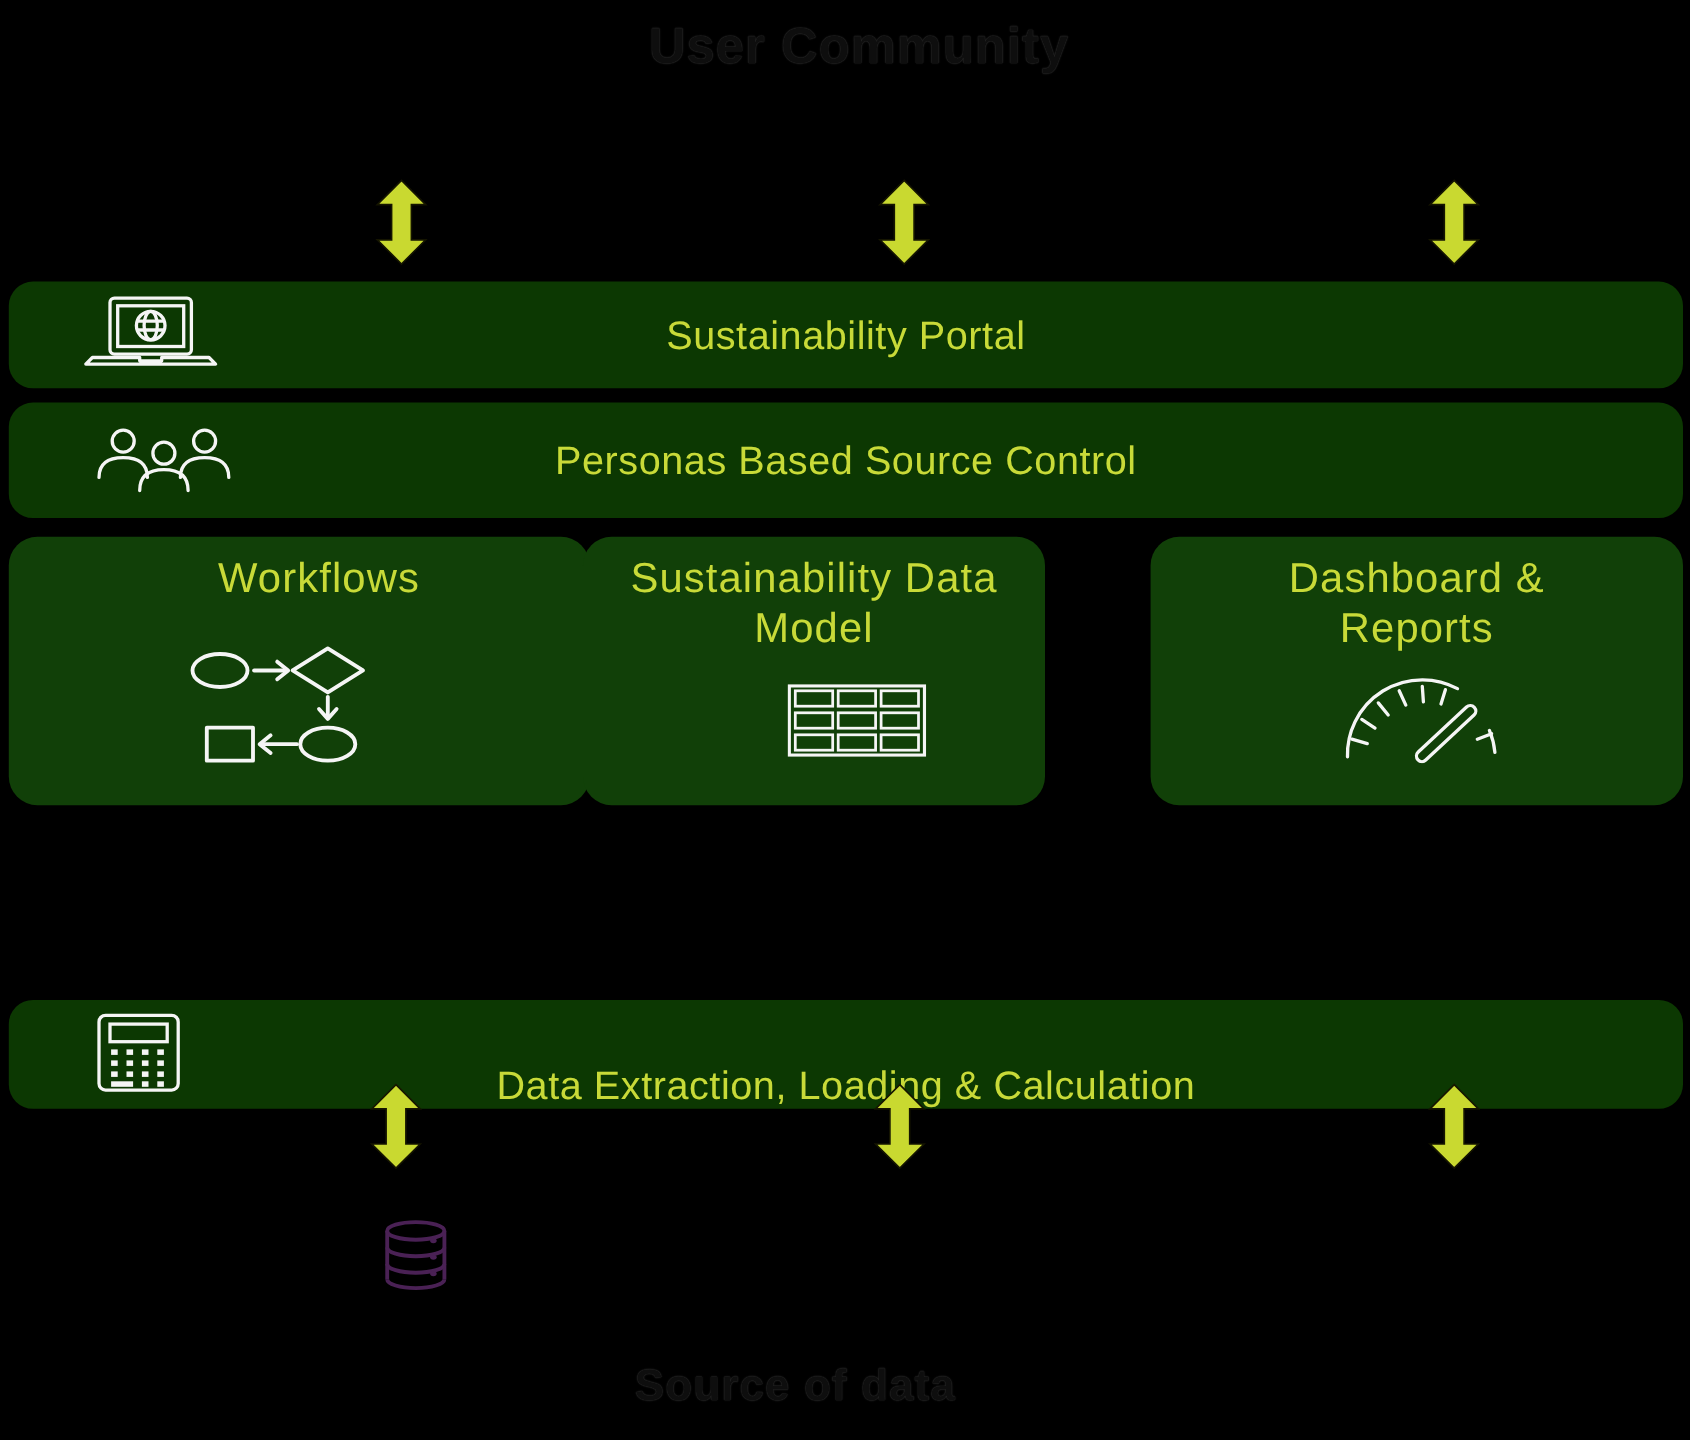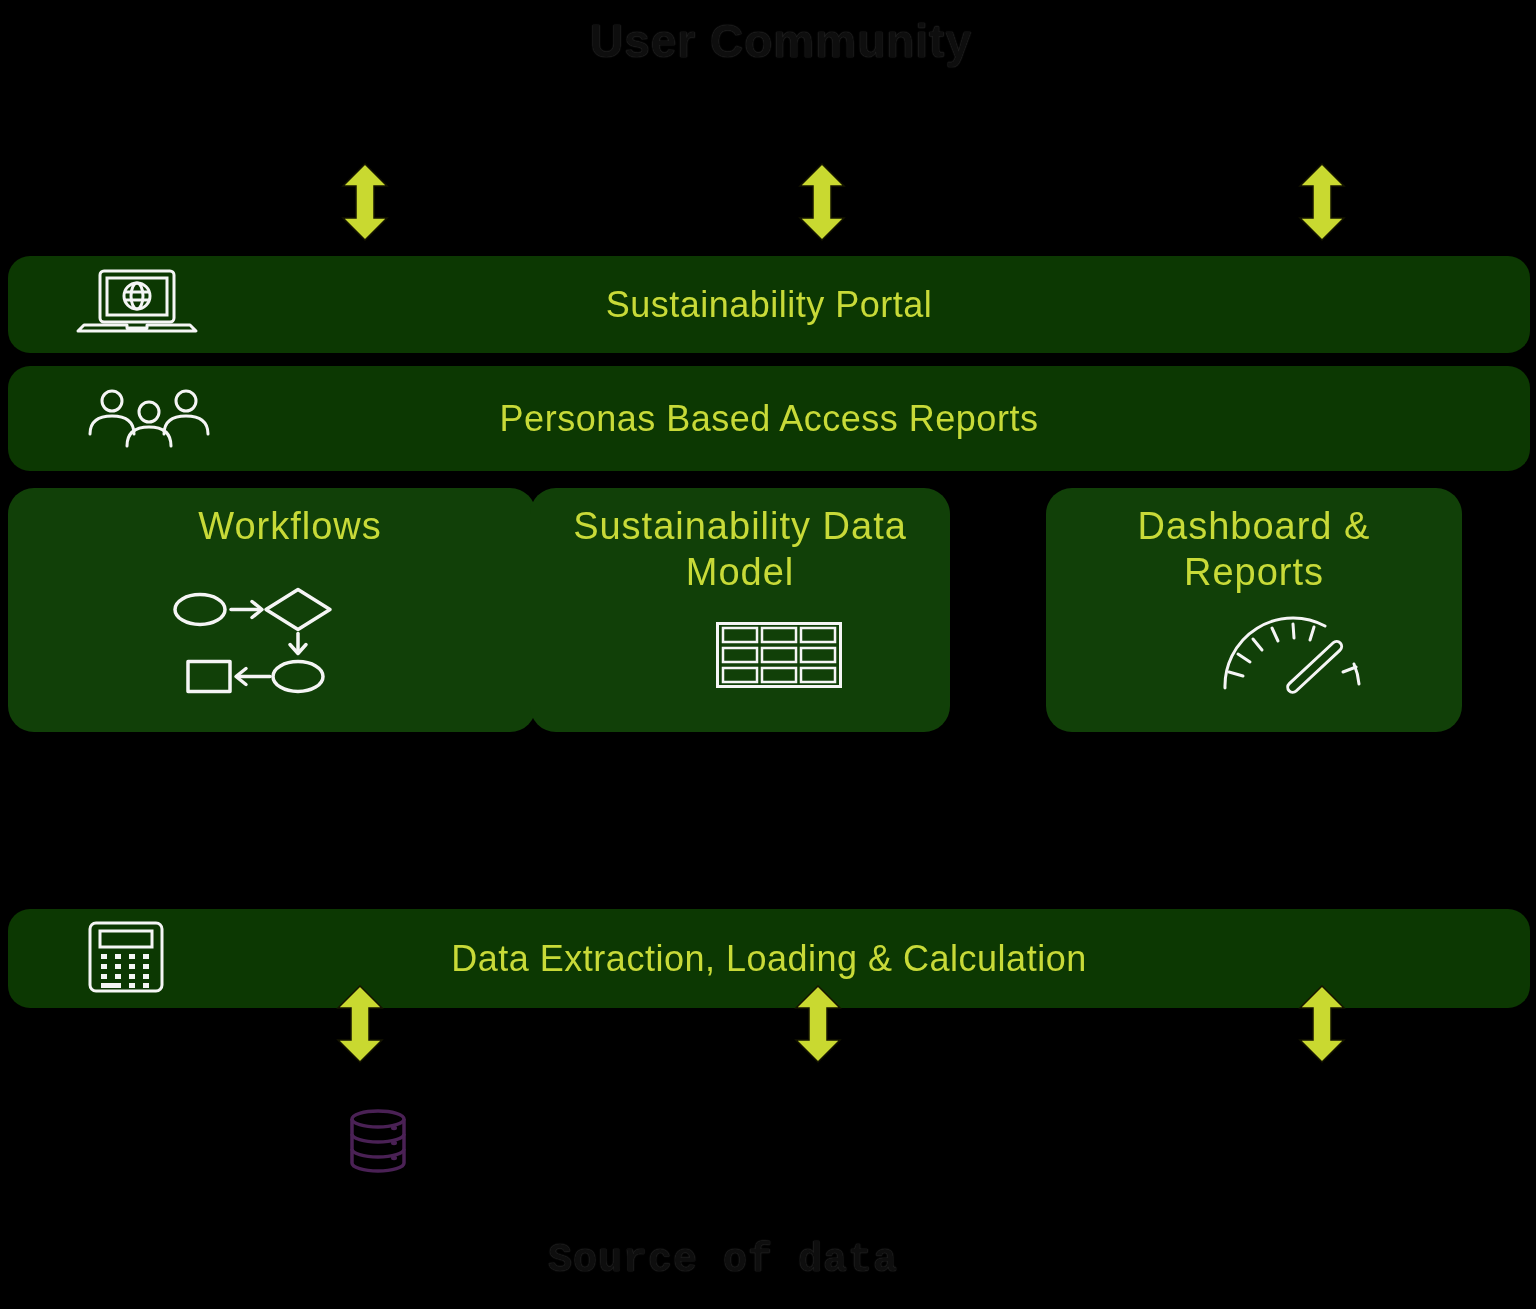--- a/index.html
+++ b/index.html
@@ -7,57 +7,57 @@
     position:relative;width:1536px;height:1309px;background:#000;overflow:hidden;
     font-family:"Liberation Sans", sans-serif;
   }
   
   .ghost-title{
     position:absolute;text-align:center;font-weight:bold;
     color:#0e0e0e;text-shadow:0 0 1px #3a3a3a, 0 0 2px #222;
     letter-spacing:1px;
   }
   .title-top{top:14px;left:0;width:1514px;font-size:46px;padding-left:24px;}
-  .title-bottom{top:1238px;left:0;width:1446px;font-size:40px;font-family:Liberation Mono, monospace;}
+  .title-bottom{top:1238px;left:0;width:1446px;font-size:40px;}
 
   
   .v-arrow{position:absolute;width:48px;height:80px;z-index:6;}
   .a-t1{left:341px;top:162px;}
   .a-t2{left:798px;top:162px;}
   .a-t3{left:1298px;top:162px;}
   .a-b1{left:336px;top:984px;}
   .a-b2{left:794px;top:984px;}
   .a-b3{left:1298px;top:984px;}
 
   
   .bar{
     position:absolute;left:8px;width:1522px;background:#0c3802;border-radius:22px;
     display:flex;align-items:center;justify-content:center;
   }
   .bar-portal{top:256px;height:97px;}
   .bar-access{top:366px;height:105px;}
   .bar-lineage{top:737px;height:87px;}
   .bar-aggregation{top:828px;height:78px;}
-  .bar-extraction{top:909px;height:99px;}
+  .bar-extraction{top:909px;height:99px;align-items:flex-end;}
   .bar-label{
     color:#c8da38;font-size:36px;letter-spacing:0.5px;white-space:nowrap;
   }
   .bar-icon{position:absolute;}
   .icon-laptop{left:66px;top:12px;width:126px;height:68px;}
   .icon-people{left:76px;top:22px;width:130px;height:62px;}
   .icon-megaphone{left:46px;top:12px;width:96px;height:62px;}
   .icon-calculator{left:80px;top:12px;width:76px;height:72px;}
 
   
   .box{
     position:absolute;top:488px;height:244px;background:#114008;border-radius:26px;
   }
   .box-workflows{left:8px;width:492px;padding-left:36px;}
   .box-model{left:530px;width:420px;}
-  .box-dashboard{left:1046px;width:416px;}
+  .box-dashboard{left:1046px;width:484px;}
   .box-title{
     margin:16px auto 0 auto;text-align:center;color:#c8da38;font-size:38px;
     letter-spacing:1px;line-height:1.2;
   }
   .box-model .box-title{max-width:420px;}
   .box-dashboard .box-title{max-width:300px;}
   .box-icon{position:absolute;}
   .icon-flowchart{left:160px;top:92px;width:175px;height:118px;}
   .icon-table{left:186px;top:134px;width:126px;height:66px;}
   .icon-gauge{left:166px;top:126px;width:160px;height:80px;}
@@ -102,21 +102,21 @@
     <svg class="bar-icon icon-people" viewBox="0 0 130 62">
       <g fill="none" stroke="#f5f5f5" stroke-width="3" stroke-linecap="round">
         <circle cx="28" cy="13" r="10"></circle>
         <path d="M6 46 Q6 28 28 28 Q50 28 50 46"></path>
         <circle cx="102" cy="13" r="10"></circle>
         <path d="M80 46 Q80 28 102 28 Q124 28 124 46"></path>
         <circle cx="65" cy="24" r="10"></circle>
         <path d="M43 58 Q43 39 65 39 Q87 39 87 58"></path>
       </g>
     </svg>
-    <span class="bar-label">Personas Based Access Reports</span>
+    <span class="bar-label">Personas Based Source Control</span>
   </div>
 
   <div class="box box-workflows">
     <div class="box-title">Workflows</div>
     <svg class="box-icon icon-flowchart" viewBox="0 0 175 115">
       <g fill="none" stroke="#f5f5f5" stroke-width="3.5" stroke-linejoin="round" stroke-linecap="round">
         <ellipse cx="32" cy="28" rx="25" ry="15"></ellipse>
         <line x1="63" y1="28" x2="92" y2="28"></line>
         <polyline points="84,20 94,28 84,36"></polyline>
         <polygon points="130,8 162,28 130,48 98,28"></polygon>

